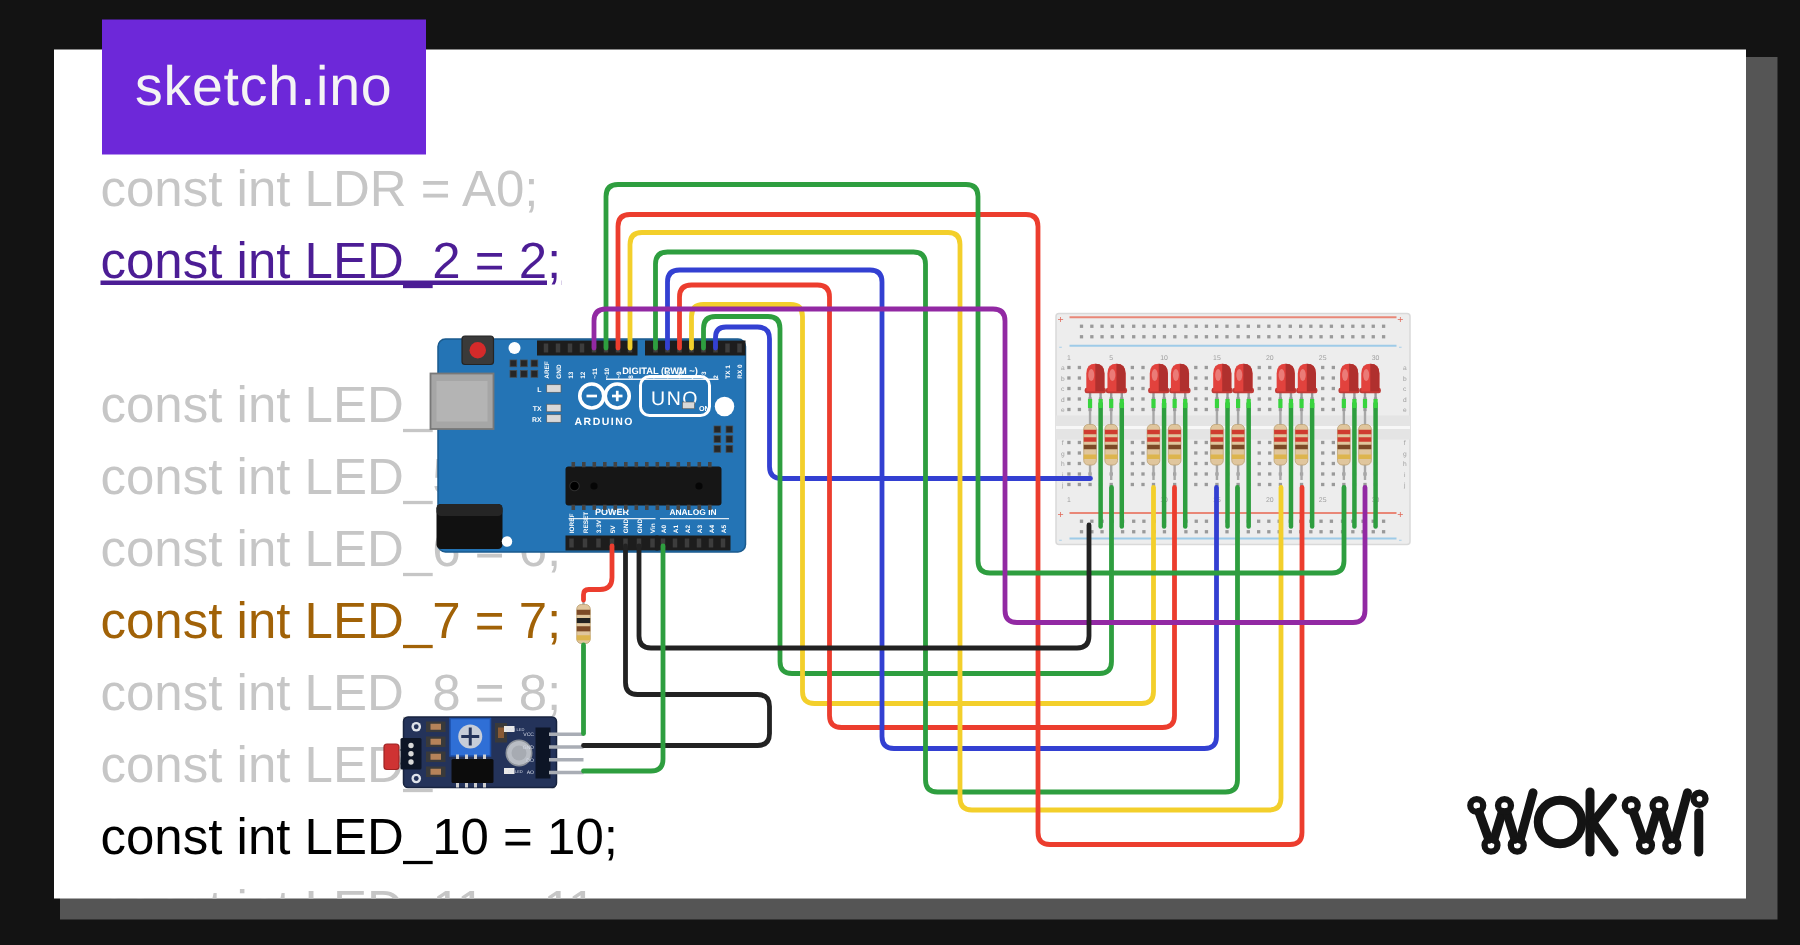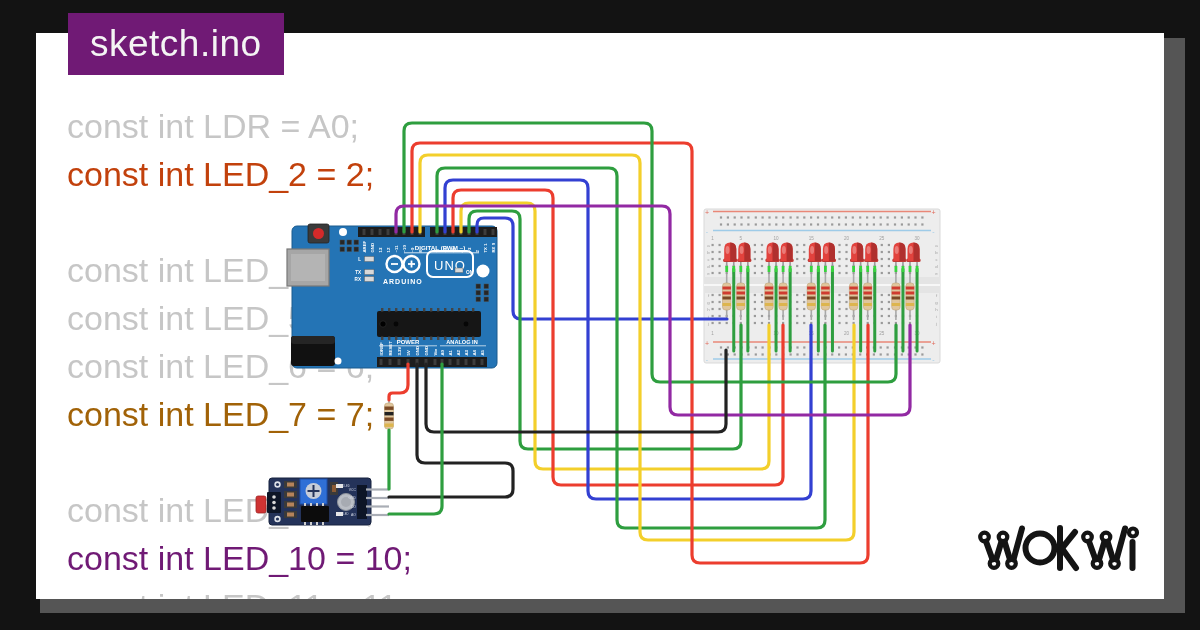--- a/index.html
+++ b/index.html
@@ -3,45 +3,46 @@
 <meta charset="utf-8">
 <style>
   html,body{margin:0;padding:0;}
   body{
     position:relative;width:1200px;height:630px;overflow:hidden;
     background:#131313;font-family:"Liberation Sans",sans-serif;
   }
   .shadow-frame{position:absolute;left:40px;top:38px;width:1145px;height:575px;background:#555555;z-index:0;}
   .canvas{position:absolute;left:36px;top:33px;width:1128px;height:566px;background:#ffffff;overflow:hidden;z-index:1;}
   .title-tab{
-    position:absolute;left:68px;top:13px;height:60px;z-index:3;background:#701a75;
-    color:#f4f4f4;font-size:37px;line-height:60px;padding:1px 22px;letter-spacing:.5px;
+    position:absolute;left:68px;top:13px;height:60px;z-index:3;background:#6d28d9;
+    color:#f4f4f4;font-size:37px;line-height:60px;padding:15px 22px;letter-spacing:.5px;
   }
   .code-layer{position:absolute;left:0;top:0;width:100%;height:100%;z-index:1;}
   .code-line{position:absolute;left:31px;white-space:pre;font-size:34px;line-height:40px;letter-spacing:0;}
   #circuit{position:absolute;left:0;top:0;width:1128px;height:562px;z-index:2;}
   .wokwi-logo{position:absolute;left:938px;top:484px;width:180px;height:62px;z-index:3;}
   .sr-only{position:absolute;width:1px;height:1px;overflow:hidden;clip:rect(0 0 0 0);opacity:0;}
   svg text{font-family:"Liberation Sans",sans-serif;}
 </style>
 </head>
 <body>
 
 <div class="shadow-frame"></div>
 
 <div class="canvas">
   <div class="code-layer">
       <div class="code-line" style="top: 73px; color: rgb(198, 198, 198);">const int LDR = A0;</div>
-      <div class="code-line" style="top: 121px; color: #c2410c;">const int LED_2 = 2;</div>
+      <div class="code-line" style="top: 121px; color: #4c1d95; text-decoration: underline;">const int LED_2 = 2;</div>
       <div class="code-line" style="top: 217px; color: rgb(198, 198, 198);">const int LED_4 = 4;</div>
       <div class="code-line" style="top: 265px; color: rgb(198, 198, 198);">const int LED_5 = 5;</div>
       <div class="code-line" style="top: 313px; color: rgb(198, 198, 198);">const int LED_6 = 6;</div>
       <div class="code-line" style="top: 361px; color: #a16207;">const int LED_7 = 7;</div>
+      <div class="code-line" style="top: 409px; color: rgb(198, 198, 198);">const int LED_8 = 8;</div>
       <div class="code-line" style="top: 457px; color: rgb(198, 198, 198);">const int LED_9 = 9;</div>
-      <div class="code-line" style="top: 505px; color: #701a75;">const int LED_10 = 10;</div>
+      <div class="code-line" style="top: 505px; color: #000000;">const int LED_10 = 10;</div>
       <div class="code-line" style="top: 553px; color: rgb(198, 198, 198);">const int LED_11 = 11;</div>
     </div>
 
   <svg id="circuit" viewBox="36 33 1128 562">
     <g id="g-breadboard">
         <rect x="704" y="209" width="236" height="154" rx="2" fill="#ededed" stroke="#d9d9d9" stroke-width="1"></rect>
         <rect x="704" y="277" width="236" height="16" fill="#e4e4e4"></rect>
         <line x1="704" y1="285" x2="940" y2="285" stroke="#f7f7f7" stroke-width="2"></line>
         <line x1="713" y1="211.5" x2="931" y2="211.5" stroke="#e98777" stroke-width="1.4"></line>
         <line x1="713" y1="230.5" x2="931" y2="230.5" stroke="#9ecbe8" stroke-width="1.4"></line>

